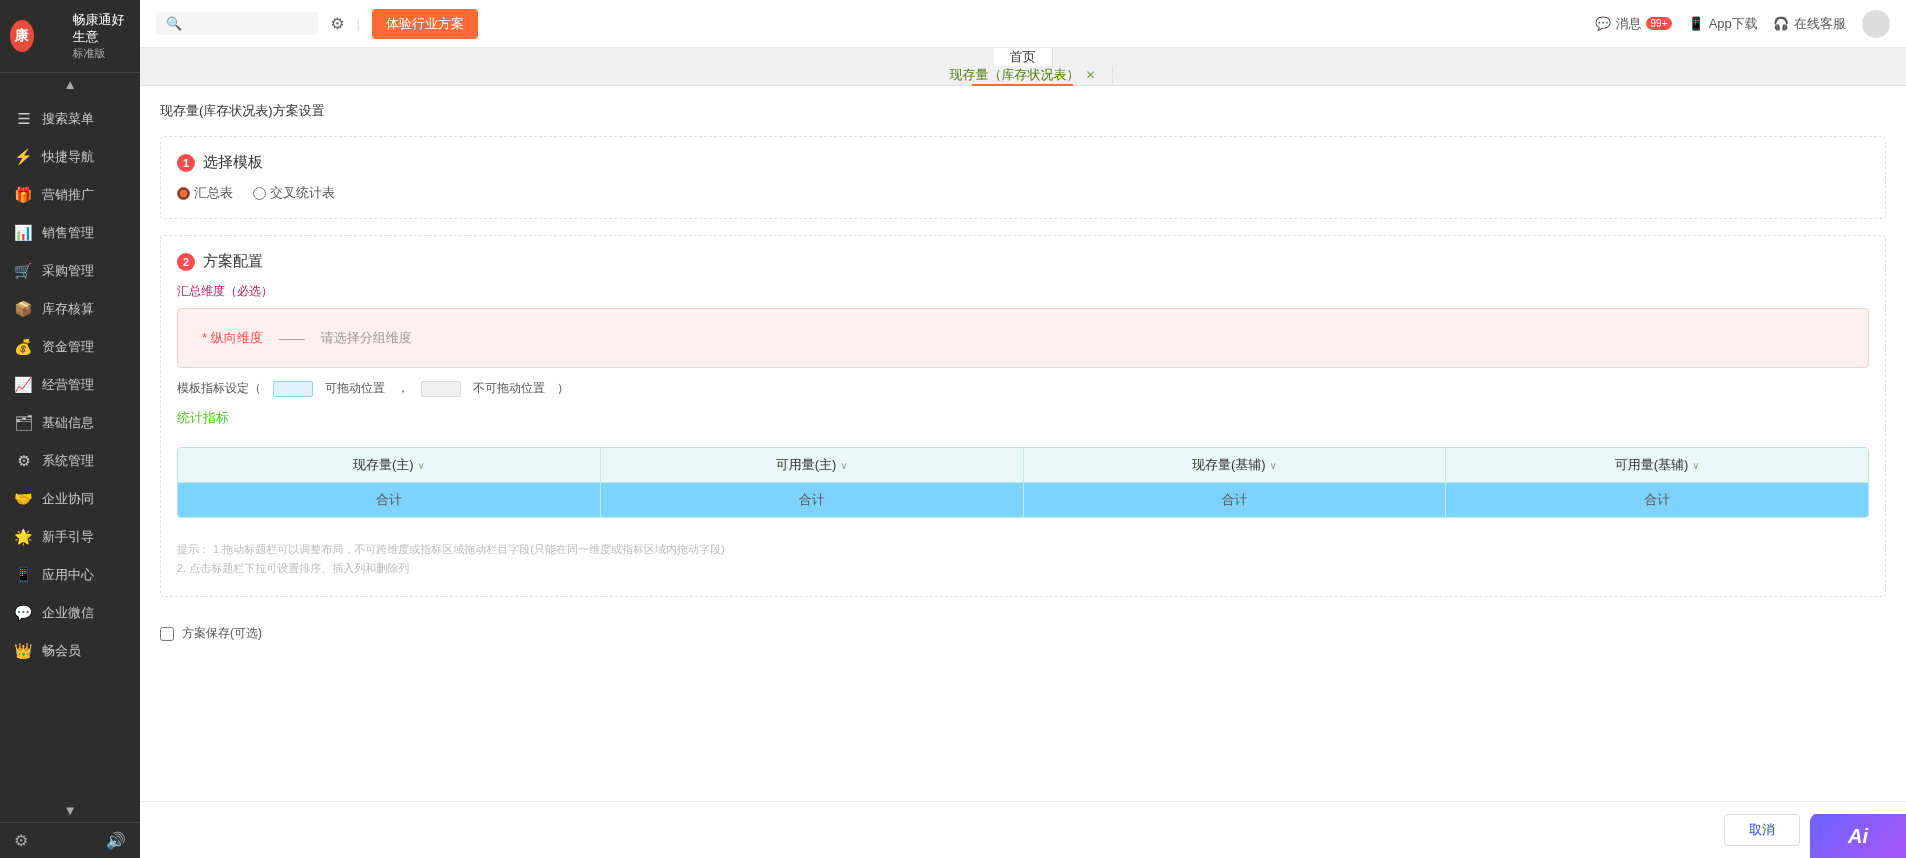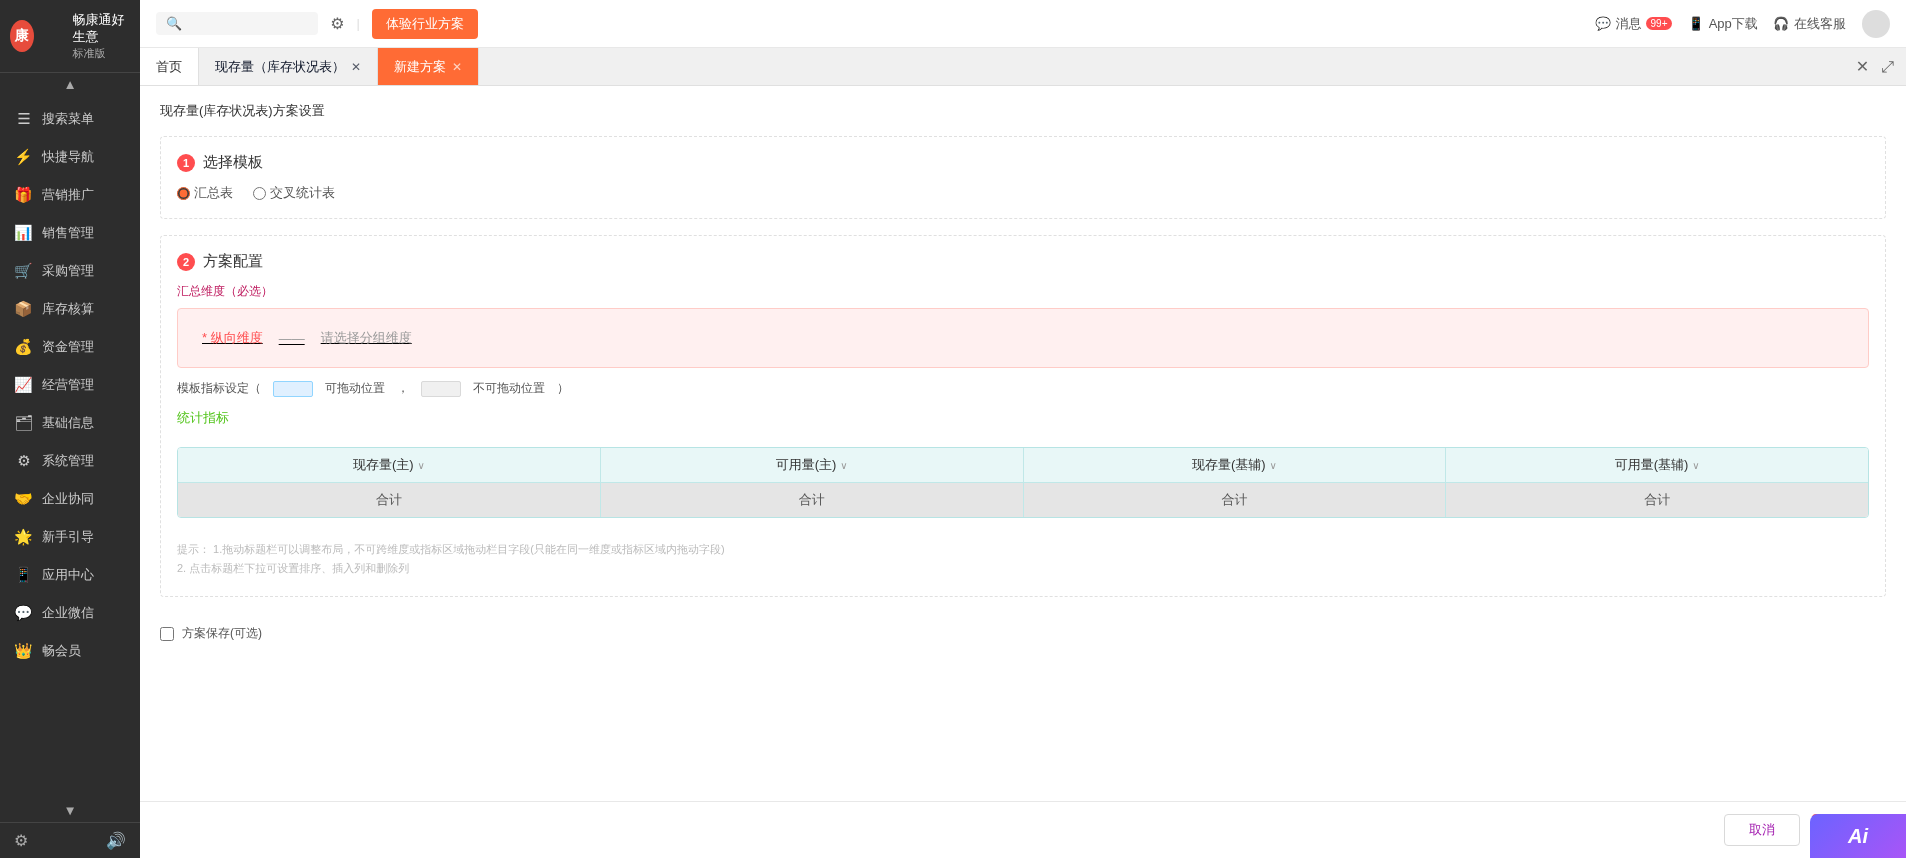--- a/index.html
+++ b/index.html
@@ -121,30 +121,31 @@
 
     
     .tabbar {
       background: #f0f0f0;
       display: flex;
       align-items: center;
       height: 38px;
       padding: 0 0 0 0;
       border-bottom: 1px solid #e0e0e0;
       flex-shrink: 0;
+      flex-direction: column;
     }
     .tab {
       display: flex;
       align-items: center;
       gap: 6px;
       padding: 0 16px;
       height: 100%;
       cursor: pointer;
       font-size: 13px;
-      color: #0f172a;
+      color: #4d7c0f;
       border-right: 1px solid #e0e0e0;
       background: #f0f0f0;
     }
     .tab.home { background: #fff; color: #333; }
     .tab.active { background: #ff6b35; color: white; }
     .tab .close { font-size: 12px; cursor: pointer; opacity: 0.7; }
     .tab.active .close { color: white; }
     .tab-actions { margin-left: auto; display: flex; align-items: center; gap: 4px; padding-right: 8px; }
     .tab-action-btn { background: none; border: none; cursor: pointer; font-size: 16px; color: #666; padding: 2px 4px; }
 
@@ -202,21 +203,20 @@
     .radio-item input[type=radio] { accent-color: #ff6b35; }
 
     
     .dim-label { font-size: 12px; color: #be185d; margin-bottom: 8px; font-family: Liberation Serif, serif; }
     .dim-pink-area {
       background: #fff0f0;
       border: 1px solid #ffccc7;
       border-radius: 4px;
       padding: 20px 24px;
       margin-bottom: 12px;
-      text-decoration: underline;
     }
     .dim-row { display: flex; align-items: center; gap: 16px; }
     .dim-required { color: #ff4d4f; font-size: 13px; }
     .dim-separator { color: #999; font-size: 13px; }
     .dim-placeholder { color: #999; font-size: 13px; }
 
     
     .indicator-row { display: flex; align-items: center; gap: 12px; margin-bottom: 12px; font-size: 12px; color: #555; }
     .indicator-box {
       width: 40px;
@@ -253,21 +253,21 @@
       gap: 4px;
       font-size: 13px;
       color: #333;
       cursor: pointer;
     }
     .stats-col:last-child { border-right: none; }
     .stats-col .arrow { font-size: 10px; color: #999; }
     .stats-table-row {
       display: flex;
       border-top: 1px solid #c0e8e8;
-      background: #e5e5e5;
+      background: #7dd3fc;
     }
     .stats-cell {
       flex: 1;
       display: flex;
       align-items: center;
       justify-content: center;
       padding: 8px 12px;
       border-right: 1px solid #c0e8e8;
       font-size: 13px;
       color: #555;
@@ -293,21 +293,21 @@
       gap: 12px;
       flex-shrink: 0;
     }
     .btn-cancel {
       background: white;
       border: 1px solid #d9d9d9;
       border-radius: 4px;
       padding: 6px 24px;
       cursor: pointer;
       font-size: 13px;
-      color: #a21caf;
+      color: #1d4ed8;
     }
     .btn-query {
       background: #ff4d4f;
       border: none;
       border-radius: 4px;
       padding: 6px 24px;
       cursor: pointer;
       font-size: 13px;
       color: white;
     }

